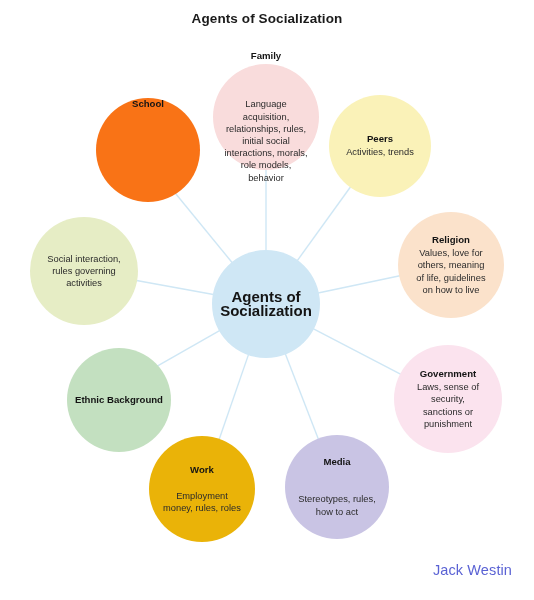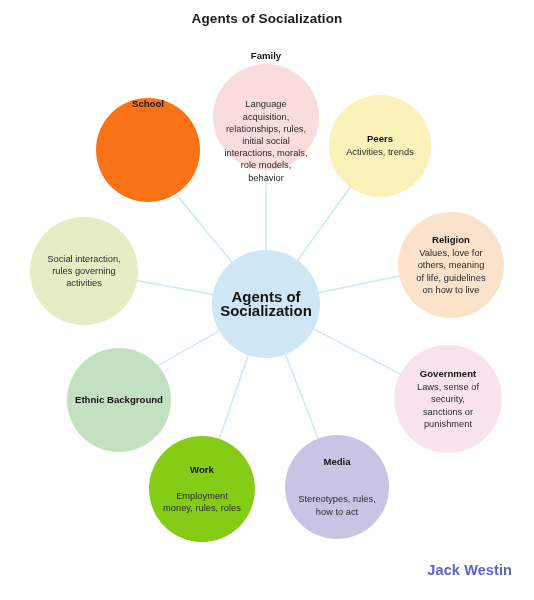--- a/index.html
+++ b/index.html
@@ -72,21 +72,21 @@
     margin-bottom: 0;
   }
   .leaf-node {
     z-index: 2;
   }
   #brand-logo {
     position: absolute;
     right: 22px;
     bottom: 22px;
     font-size: 14.5px;
-    font-weight: bold;
+    font-weight: normal;
     color: #5a62d4;
     letter-spacing: 0.1px;
   }
 </style>
 </head>
 <body>
 
 <div id="page">
 
   <div id="diagram-title">Agents of Socialization</div>
@@ -133,21 +133,21 @@
         <div class="node-body">Laws, sense of
 security,
 sanctions or
 punishment</div>
       </div>
       <div class="node leaf-node" style="left: 285px; top: 435px; width: 104px; height: 104px; background: rgb(201, 196, 228); gap: 24px;">
         <div class="node-title">Media</div>
         <div class="node-body">Stereotypes, rules,
 how to act</div>
       </div>
-      <div class="node leaf-node" style="left: 149px; top: 436px; width: 106px; height: 106px; background: #84cc16; gap: 13px;">
+      <div class="node leaf-node" style="left: 149px; top: 436px; width: 106px; height: 106px; background: #eab308; gap: 13px;">
         <div class="node-title">Work</div>
         <div class="node-body">Employment
 money, rules, roles</div>
       </div>
       <div class="node leaf-node" style="left: 46px; top: 348px; width: 104px; height: 104px; background: rgb(195, 224, 192); margin-left: 21px;">
         <div class="node-title">Ethnic Background</div>
       </div>
       <div class="node leaf-node" style="left: 30px; top: 217px; width: 108px; height: 108px; background: rgb(230, 237, 197);">
         <div class="node-body">Social interaction,
 rules governing

